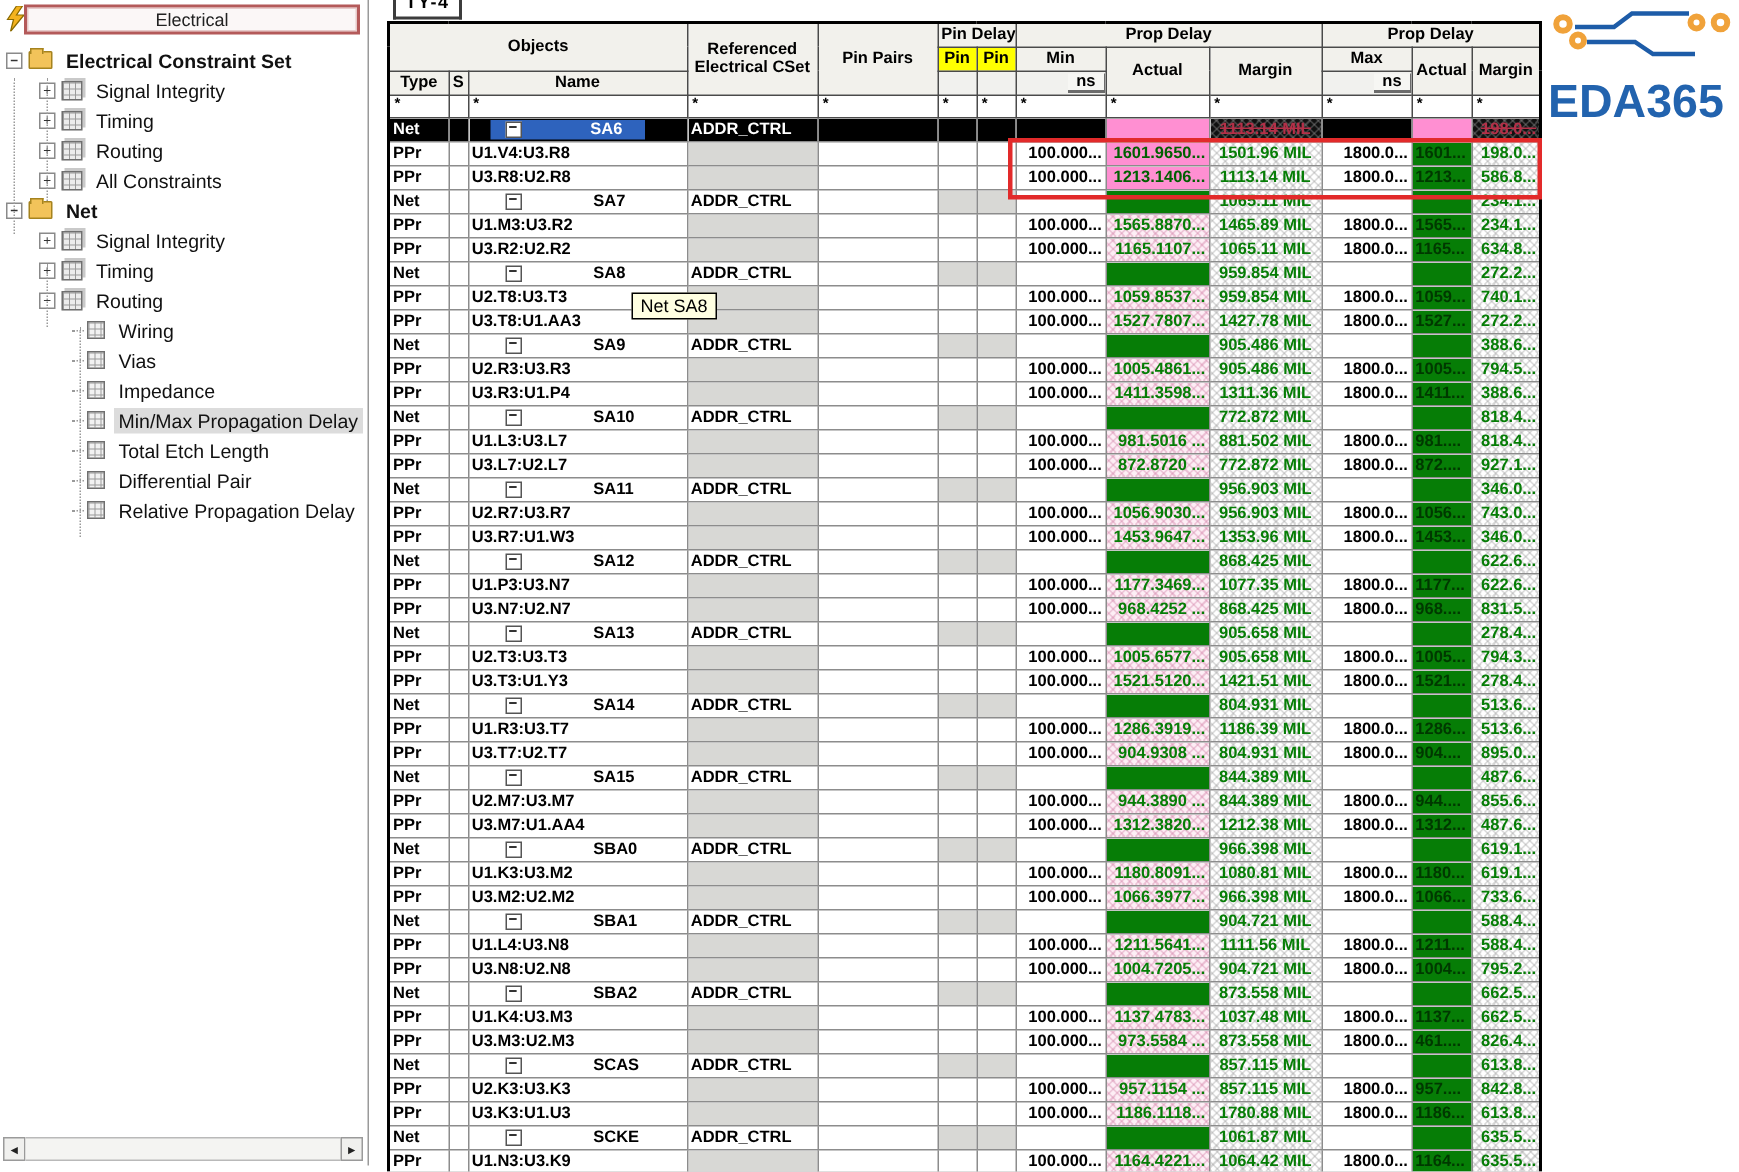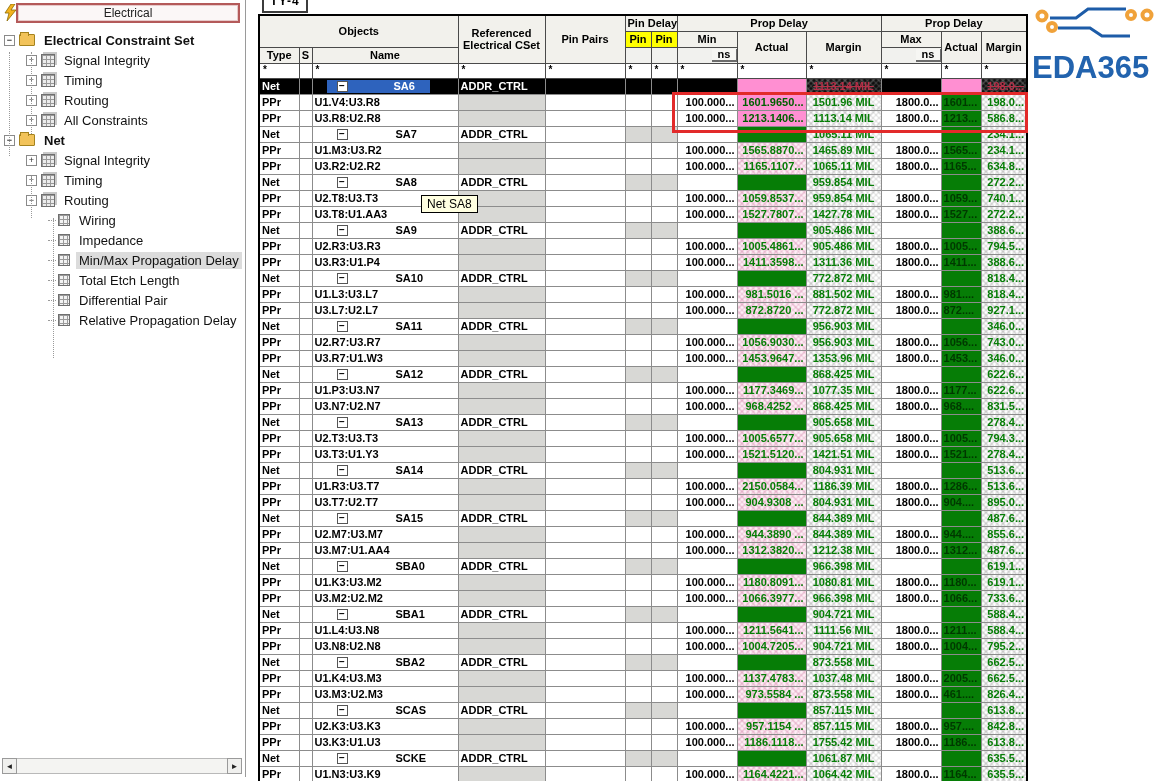--- a/index.html
+++ b/index.html
@@ -159,20 +159,25 @@
         </div>
         <div class="tree-row" style="padding-left: 24px;">
           <span class="expander">−</span>
           <span class="icon-sheets"></span>
           <span class="tree-label">Routing</span>
         </div>
         <div class="tree-row" style="padding-left: 46px;">
           <span class="stub"></span>
           <span class="icon-grid"></span>
           <span class="tree-label">Wiring</span>
+        </div>
+        <div class="tree-row" style="padding-left: 46px;">
+          <span class="stub"></span>
+          <span class="icon-grid"></span>
+          <span class="tree-label">Vias</span>
         </div>
         <div class="tree-row" style="padding-left: 46px;">
           <span class="stub"></span>
           <span class="icon-grid"></span>
           <span class="tree-label">Impedance</span>
         </div>
         <div class="tree-row selected" style="padding-left: 46px;">
           <span class="stub"></span>
           <span class="icon-grid"></span>
           <span class="tree-label">Min/Max Propagation Delay</span>
@@ -730,21 +735,21 @@
           <td>PPr</td>
           <td></td>
           <td>
             <span class="name-ppr">U1.R3:U3.T7</span>
           </td>
           <td class="c-gray"></td>
           <td></td>
           <td></td>
           <td></td>
           <td class="t-right">100.000...</td>
-          <td class="hatch-pink t-green t-right">2150.0584...</td>
+          <td class="hatch-pink t-green t-right">1286.3919...</td>
           <td class="hatch t-green t-center">1186.39 MIL</td>
           <td class="t-right">1800.0...</td>
           <td class="c-green">1286...</td>
           <td class="hatch t-green t-right">513.6...</td>
         </tr>
         <tr>
           <td>PPr</td>
           <td></td>
           <td>
             <span class="name-ppr">U3.T7:U2.T7</span>
@@ -949,21 +954,21 @@
             <span class="name-ppr">U1.K4:U3.M3</span>
           </td>
           <td class="c-gray"></td>
           <td></td>
           <td></td>
           <td></td>
           <td class="t-right">100.000...</td>
           <td class="hatch-pink t-green t-right">1137.4783...</td>
           <td class="hatch t-green t-center">1037.48 MIL</td>
           <td class="t-right">1800.0...</td>
-          <td class="c-green">2005...</td>
+          <td class="c-green">1137...</td>
           <td class="hatch t-green t-right">662.5...</td>
         </tr>
         <tr>
           <td>PPr</td>
           <td></td>
           <td>
             <span class="name-ppr">U3.M3:U2.M3</span>
           </td>
           <td class="c-gray"></td>
           <td></td>
@@ -1018,21 +1023,21 @@
           <td></td>
           <td>
             <span class="name-ppr">U3.K3:U1.U3</span>
           </td>
           <td class="c-gray"></td>
           <td></td>
           <td></td>
           <td></td>
           <td class="t-right">100.000...</td>
           <td class="hatch-pink t-green t-right">1186.1118...</td>
-          <td class="hatch t-green t-center">1755.42 MIL</td>
+          <td class="hatch t-green t-center">1780.88 MIL</td>
           <td class="t-right">1800.0...</td>
           <td class="c-green">1186...</td>
           <td class="hatch t-green t-right">613.8...</td>
         </tr>
         <tr>
           <td>Net</td>
           <td></td>
           <td>
             <div class="name-net">
               <span class="expbox">−</span>

